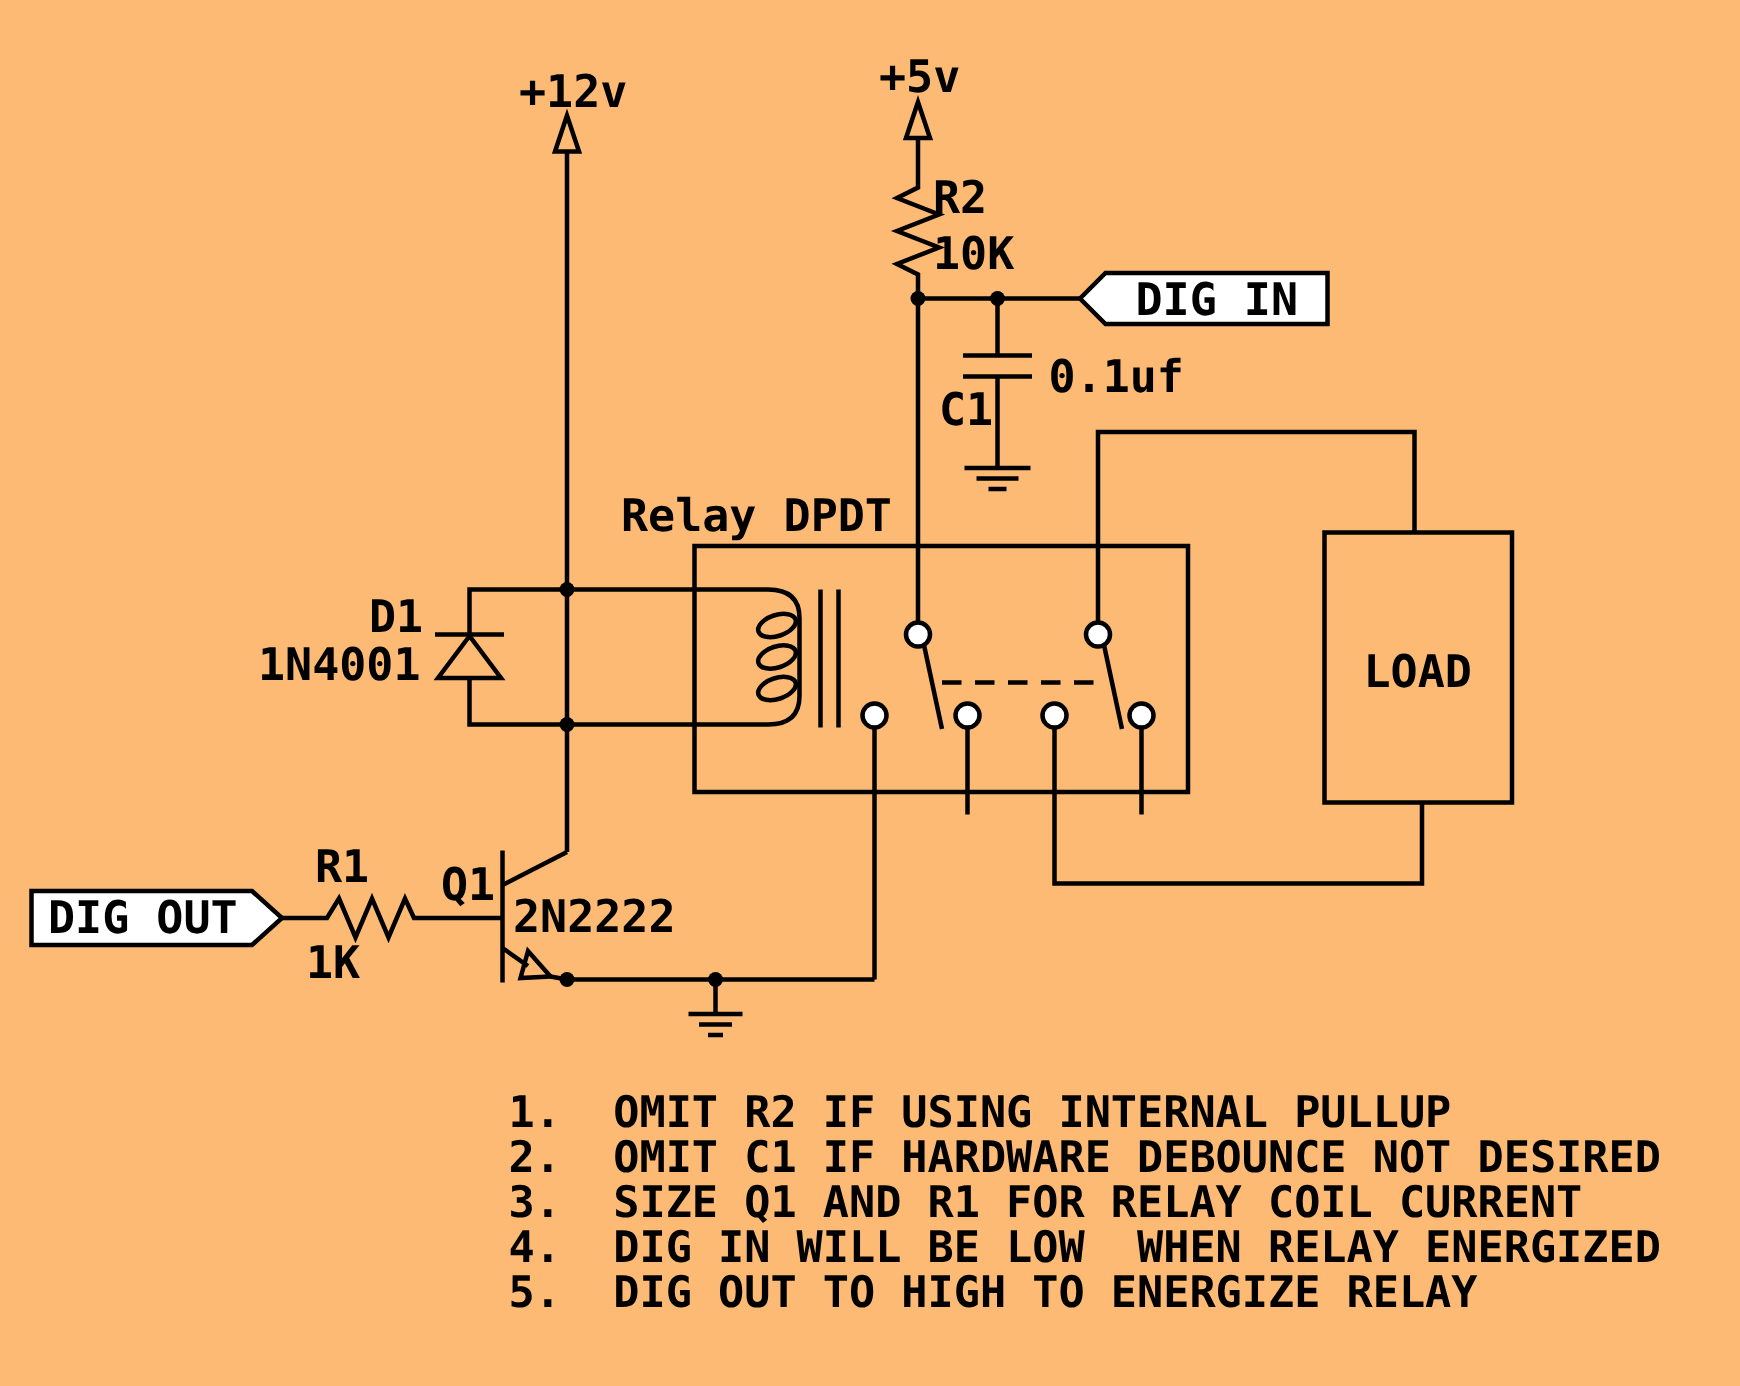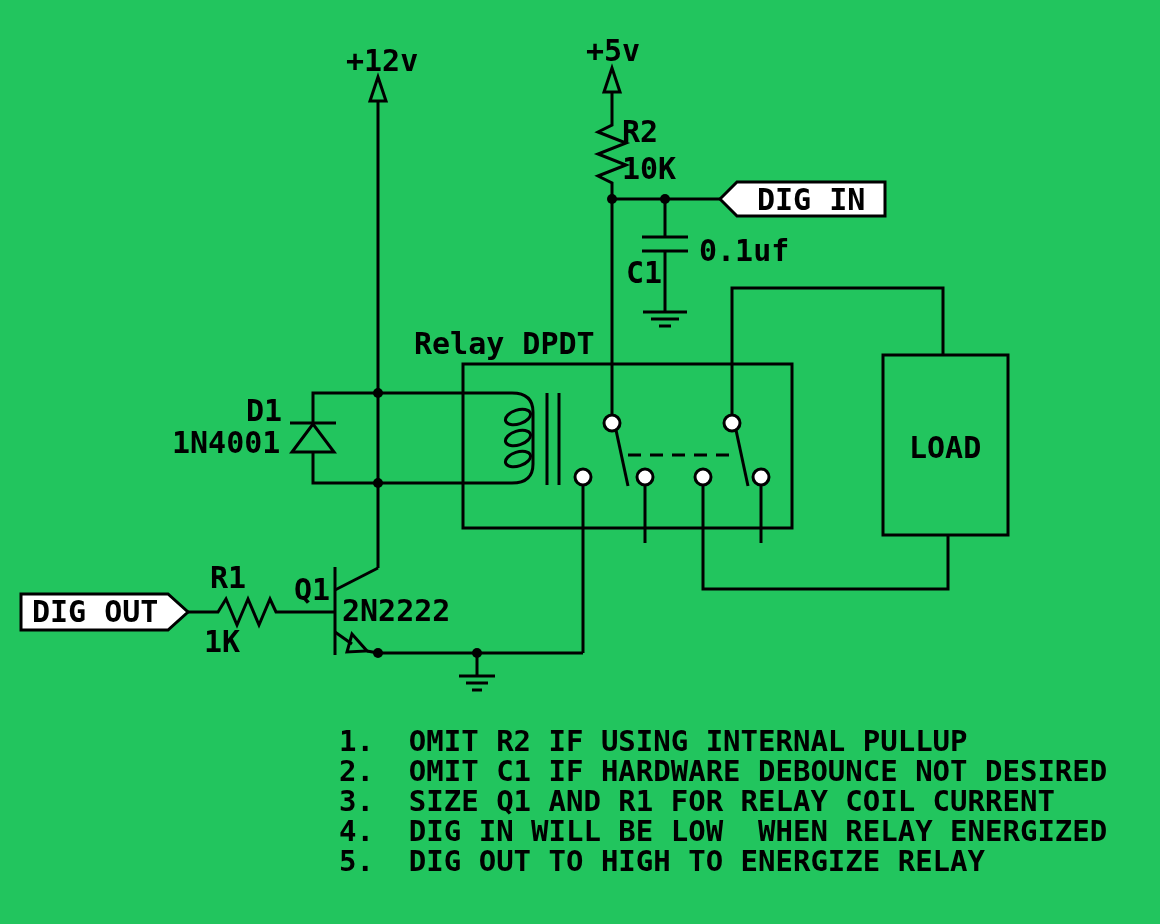--- a/index.html
+++ b/index.html
@@ -1,17 +1,17 @@
 <!DOCTYPE html>
 <html><head>
 <meta charset="utf-8">
 <style>
   html,body { margin:0; padding:0; background:#ffffff; }
   .canvas {
-    position:relative; width:1160px; height:924px; background:#22c55e;
+    position:relative; width:1160px; height:924px; background:#fdba74;
     font-family:"DejaVu Sans Mono","Liberation Mono",monospace;
   }
   svg { display:block; }
   svg text {
     font-family:"DejaVu Sans Mono","Liberation Mono",monospace;
     font-weight:bold; fill:#000000; white-space:pre;
   }
   .lbl  { font-size:30px; }
   .note { font-size:29px; }
   .wire   { stroke:#000; stroke-width:3; fill:none; }

